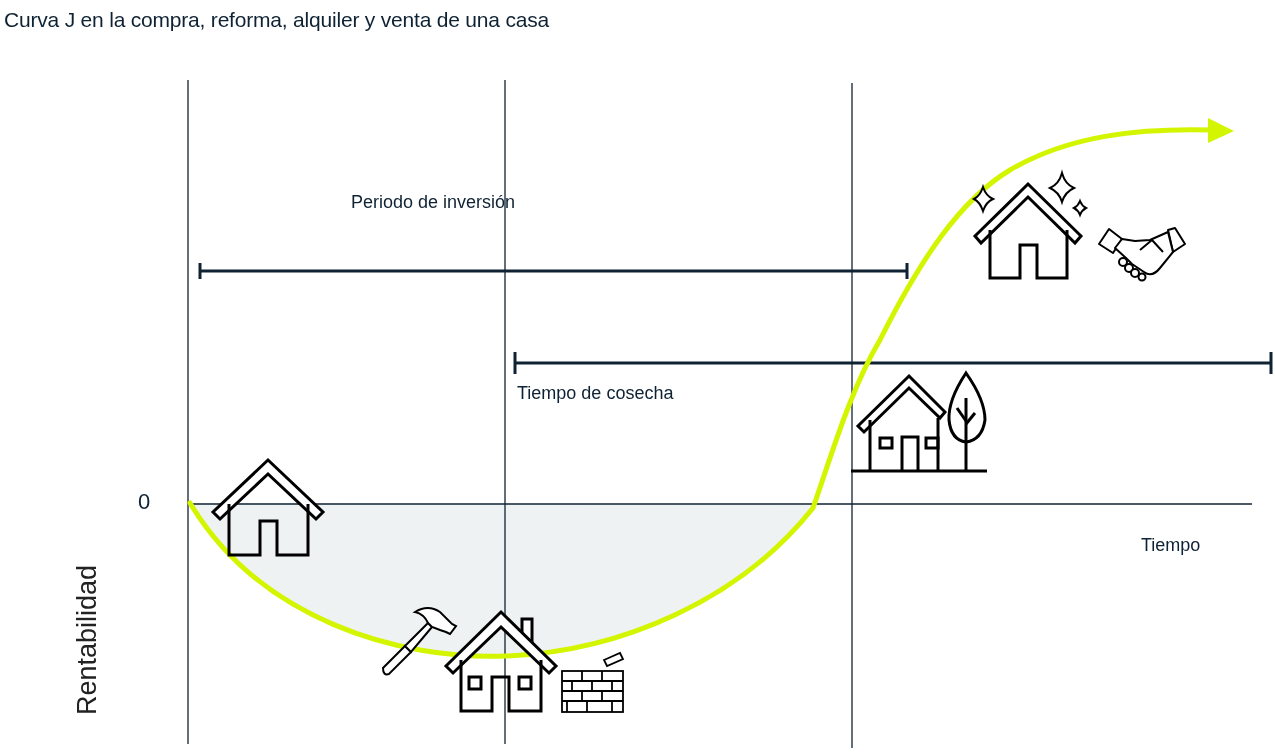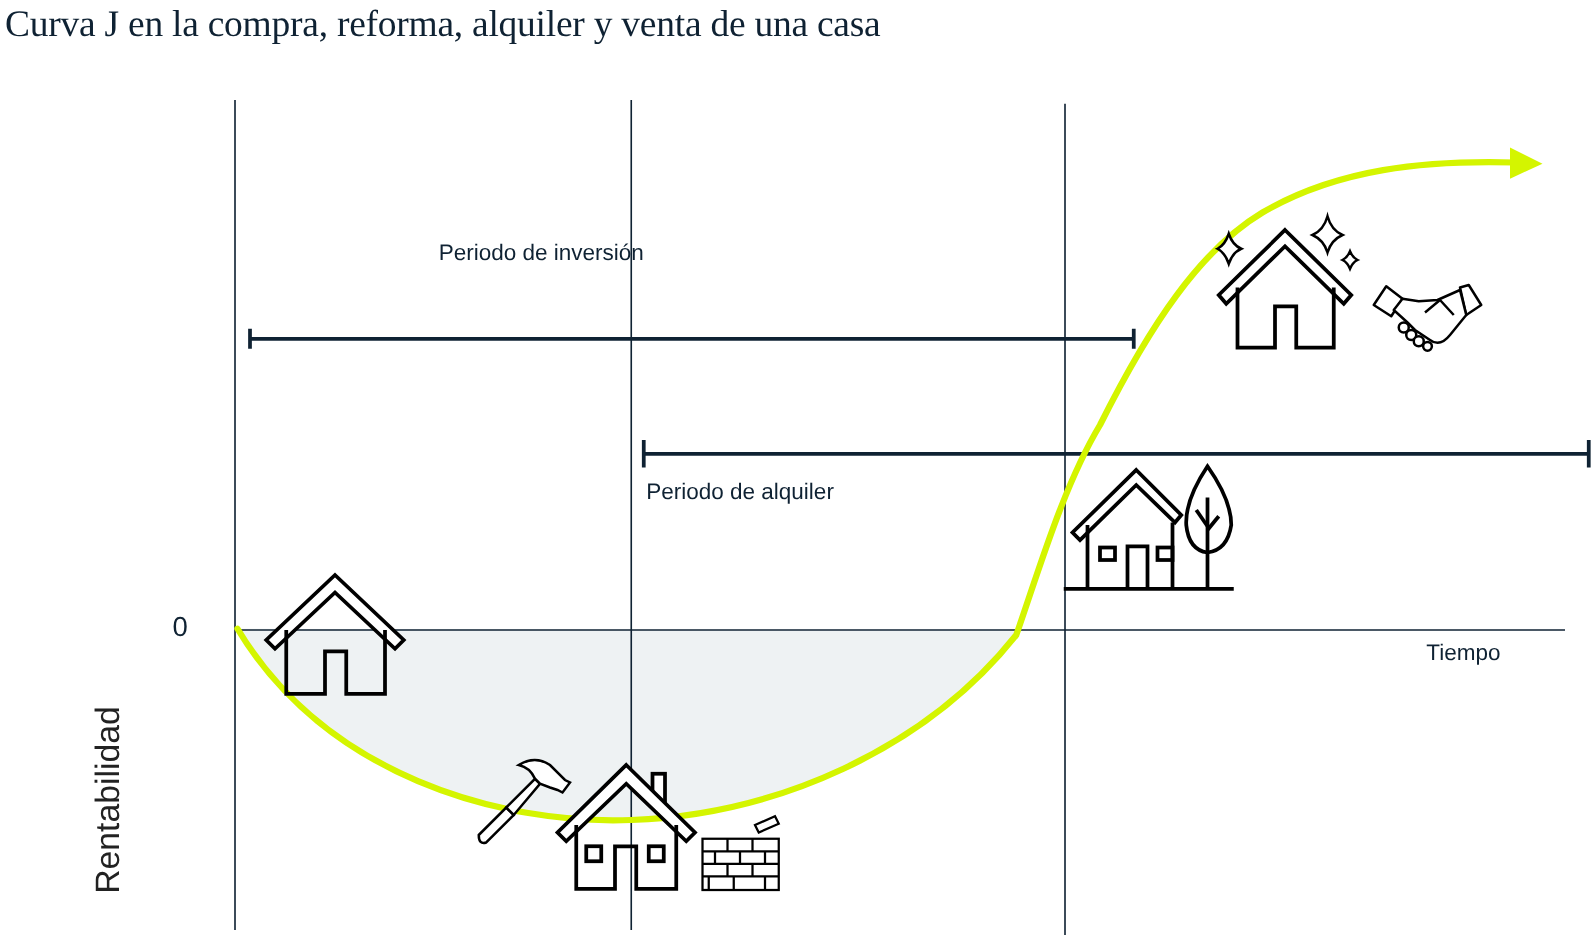--- a/index.html
+++ b/index.html
@@ -1,19 +1,19 @@
 <!DOCTYPE html>
 <html><head>
   <meta charset="utf-8">
   <style>
     html, body { margin: 0; padding: 0; background: #ffffff; }
     body { width: 1275px; height: 754px; position: relative; overflow: hidden;
            font-family: "Liberation Sans", "DejaVu Sans", sans-serif; color: #0f2233; }
-    .title { position: absolute; left: 4px; top: 0px; font-size: 30px; line-height: 40px;
-             color: #0f2233; white-space: nowrap; letter-spacing: -0.2px; font-family: Liberation Serif, serif; }
+    .title { position: absolute; left: 4px; top: 0px; font-size: 21px; line-height: 40px;
+             color: #0f2233; white-space: nowrap; letter-spacing: -0.2px; }
     .label { position: absolute; font-size: 18px; color: #0f2233; white-space: nowrap; }
     .zero { position: absolute; left: 138px; top: 489px; font-size: 22px; color: #0f2233; }
     .ylabel { position: absolute; left: 87px; top: 640px; font-size: 27px; color: #222;
               transform: translate(-50%, -50%) rotate(-90deg); white-space: nowrap; }
     svg.diagram { position: absolute; left: 0; top: 0; }
   </style>
 </head>
 <body>
 
 <div class="title">Curva J en la compra, reforma, alquiler y venta de una casa</div>
@@ -111,16 +111,16 @@
     <path d="M1115 248 L1122 239 L1135 241 L1150 240 L1168 232 L1173 252 L1160 268 Q1152 278 1144 272 L1132 264 L1126 258 Z"></path>
     <path d="M1140 250 L1152 240 L1163 252"></path>
     <circle cx="1123" cy="262" r="4"></circle>
     <circle cx="1129" cy="268" r="4"></circle>
     <circle cx="1135" cy="273" r="4"></circle>
     <circle cx="1142" cy="277" r="3.5"></circle>
   </g>
 </svg>
 
 <div class="label" style="left:351px; top:192px;">Periodo de inversión</div>
-<div class="label" style="left:517px; top:383px;">Periodo de alquiler</div>
-<div class="label" style="left:1141px; top:512px;text-align:center;">Tiempo</div>
+<div class="label" style="left:517px; top:383px;">Tiempo de cosecha</div>
+<div class="label" style="left:1141px; top:535px;text-align:center;">Tiempo</div>
 <div class="zero">0</div>
 <div class="ylabel">Rentabilidad</div>
 
 </body></html>

